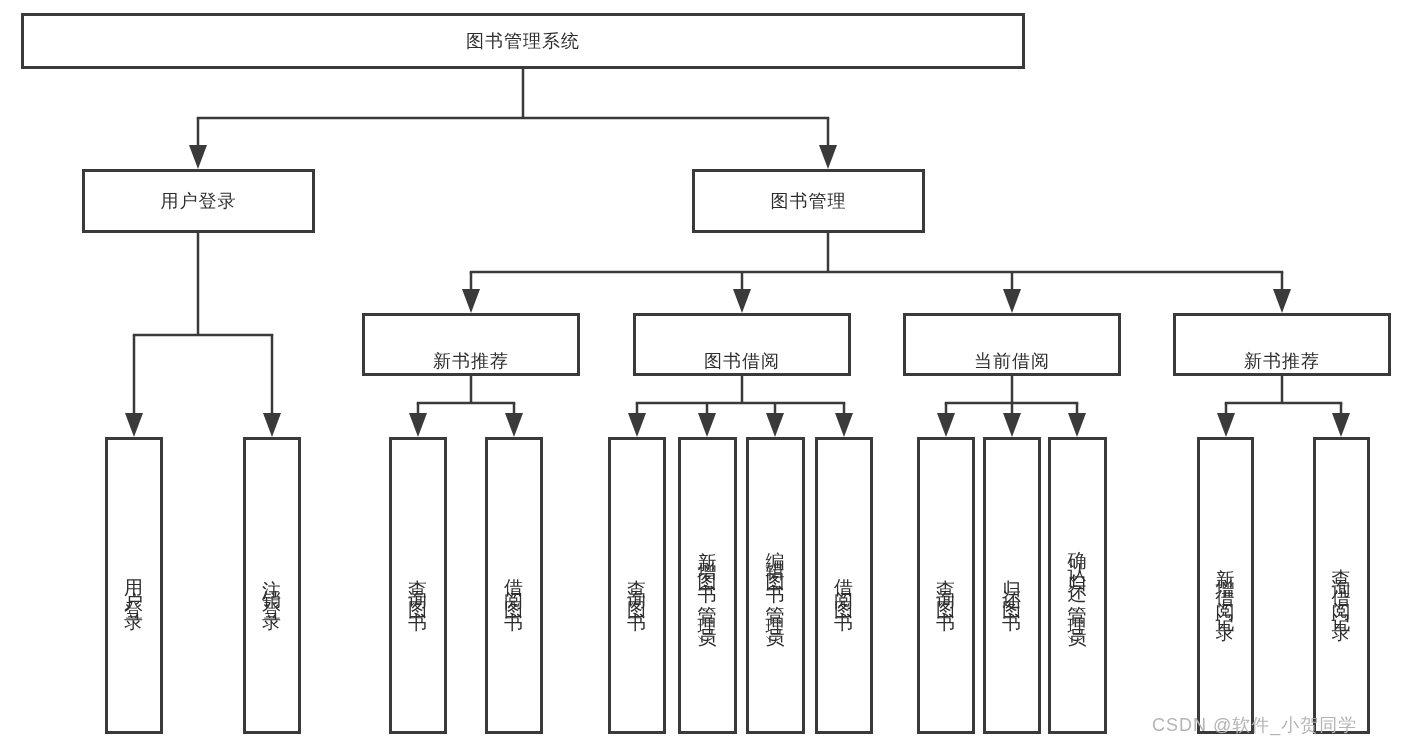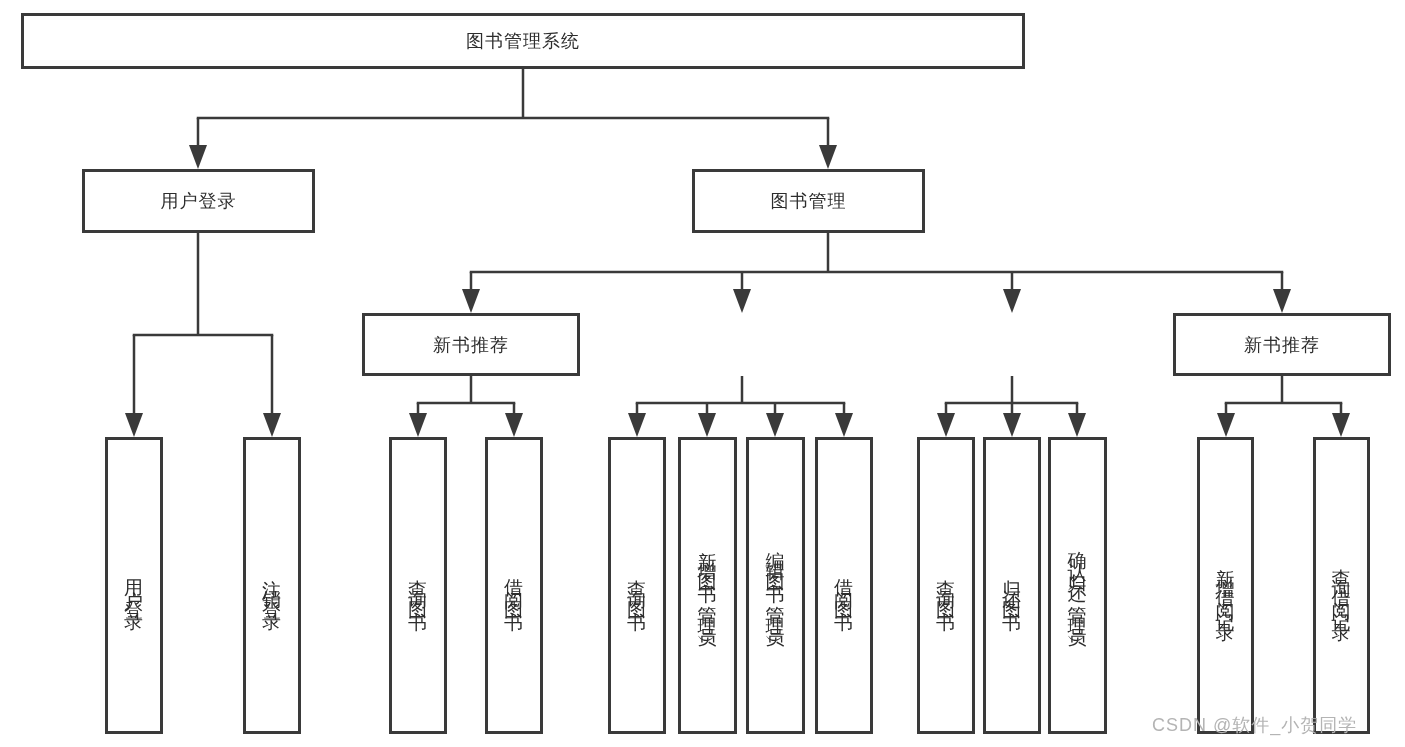--- a/index.html
+++ b/index.html
@@ -22,21 +22,21 @@
   .hbox{
     position:absolute;box-sizing:border-box;background:var(--box-fill);
     border:3px solid var(--box-border);
     display:flex;align-items:center;justify-content:center;
     font-size:18px;letter-spacing:1px;
   }
   .root-box{left:21px;top:13px;width:1004px;height:56px;}
   .l2-box{height:64px;width:233px;top:169px;}
   .l2-user{left:82px;}
   .l2-book{left:680px;margin-left:12px;}
-  .l3-box{height:63px;width:218px;top:313px;}
+  .l3-box{height:63px;width:218px;top:313px;align-items:flex-end;}
   .l3-a{left:362px;}
   .l3-b{left:633px;}
   .l3-c{left:903px;}
   .l3-d{left:1173px;}
   .vbox{
     position:absolute;box-sizing:border-box;background:var(--box-fill);
     border:3px solid var(--box-border);
     top:437px;height:297px;width:58px;
     display:flex;align-items:center;justify-content:center;
   }
@@ -137,20 +137,26 @@
   <div class="hbox l2-box l2-user">
     <span>用户登录</span>
   </div>
   <div class="hbox l2-box l2-book">
     <span>图书管理</span>
   </div>
 
   <div class="hbox l3-box l3-a">
     <span>新书推荐</span>
   </div>
+  <div class="hbox l3-box l3-b">
+    <span>图书借阅</span>
+  </div>
+  <div class="hbox l3-box l3-c">
+    <span>当前借阅</span>
+  </div>
   <div class="hbox l3-box l3-d">
     <span>新书推荐</span>
   </div>
 
   <div class="vbox leaf-1">
     <span class="vtext">用户登录</span>
   </div>
   <div class="vbox leaf-2">
     <span class="vtext">注销登录</span>
   </div>

